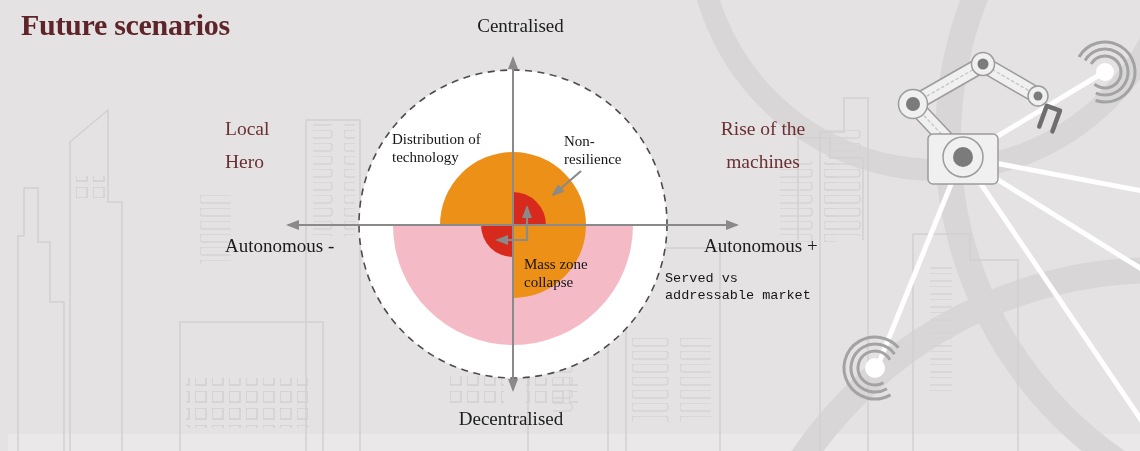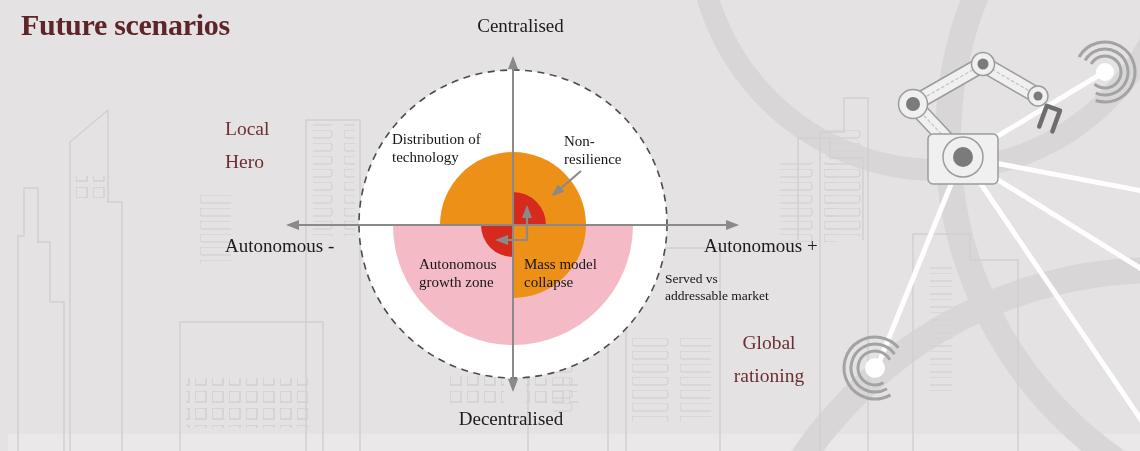--- a/index.html
+++ b/index.html
@@ -7,21 +7,21 @@
        font-family:"Liberation Serif", serif;
        background:var(--background,#e4e2e2);}
   .canvas{position:relative;width:1140px;height:451px;
           background:linear-gradient(to bottom,#e4e2e2 0 434px,#eae8e8 434px 451px);margin-left:8px;}
   svg.layer{position:absolute;left:0;top:0;}
   .lbl{position:absolute;white-space:pre-line;color:var(--text_dark,#1c1c1c);}
   .title{font-size:30px;font-weight:bold;color:var(--maroon_title,#5e2429);letter-spacing:-.3px;}
   .axis-lbl{font-size:19px;}
   .quad{font-size:19.5px;line-height:33px;color:var(--maroon_label,#6b2f33);}
   .zone{font-size:15px;line-height:18px;color:#161616;}
-  .note{font-size:13.5px;line-height:16.5px;color:#161616;}
+  .note{font-size:13.5px;line-height:16.5px;color:#161616;font-family:Liberation Mono, monospace;}
   .ta-c{text-align:center;}
   
   .ax{stroke:var(--axis_gray,#8a8a8a);stroke-width:2;fill:none;}
   .ann{stroke:var(--axis_gray,#8a8a8a);stroke-width:2.2;fill:none;}
   .fill-orange{fill:var(--orange,#ED9017);}
   .fill-red{fill:var(--red,#D8291D);}
   .fill-pink{fill:var(--pink,#F4BBC7);}
   .deco{stroke:#d2d0d0;stroke-width:1.5;fill:none;}
   .swirl{stroke:#d8d6d6;fill:none;}
   .robot-fill{fill:#f0f0f0;stroke:#9c9c9c;stroke-width:1.5;}
@@ -164,27 +164,25 @@
 
   <div class="lbl title" style="left:13px;top:8px;">Future scenarios</div>
 
   <div class="lbl axis-lbl ta-c" style="left:440px;top:15px;width:145px;">Centralised</div>
   <div class="lbl axis-lbl ta-c" style="left:433px;top:408px;width:140px;">Decentralised</div>
   <div class="lbl axis-lbl" style="left:217px;top:235px;">Autonomous -</div>
   <div class="lbl axis-lbl" style="left:696px;top:235px;">Autonomous +</div>
 
   <div class="lbl quad" style="left:217px;top:112px;">Local
 Hero</div>
-  <div class="lbl quad ta-c" style="left:700px;top:326px;width:122px;">Global
-rationing</div>
+  <div class="lbl quad ta-c" style="left:692px;top:112px;width:126px;">Rise of the
+machines</div>
 
   <div class="lbl zone" style="left:556px;top:132px;">Non-
 resilience</div>
   <div class="lbl zone" style="left:384px;top:130px;">Distribution of
 technology</div>
-  <div class="lbl zone" style="left:411px;top:255px;">Autonomous
-growth zone</div>
-  <div class="lbl zone" style="left:516px;top:255px;">Mass model
+  <div class="lbl zone" style="left:516px;top:255px;">Mass zone
 collapse</div>
 
   <div class="lbl note" style="left:657px;top:271px;">Served vs
 addressable market</div>
 </div>
 
 </body></html>

